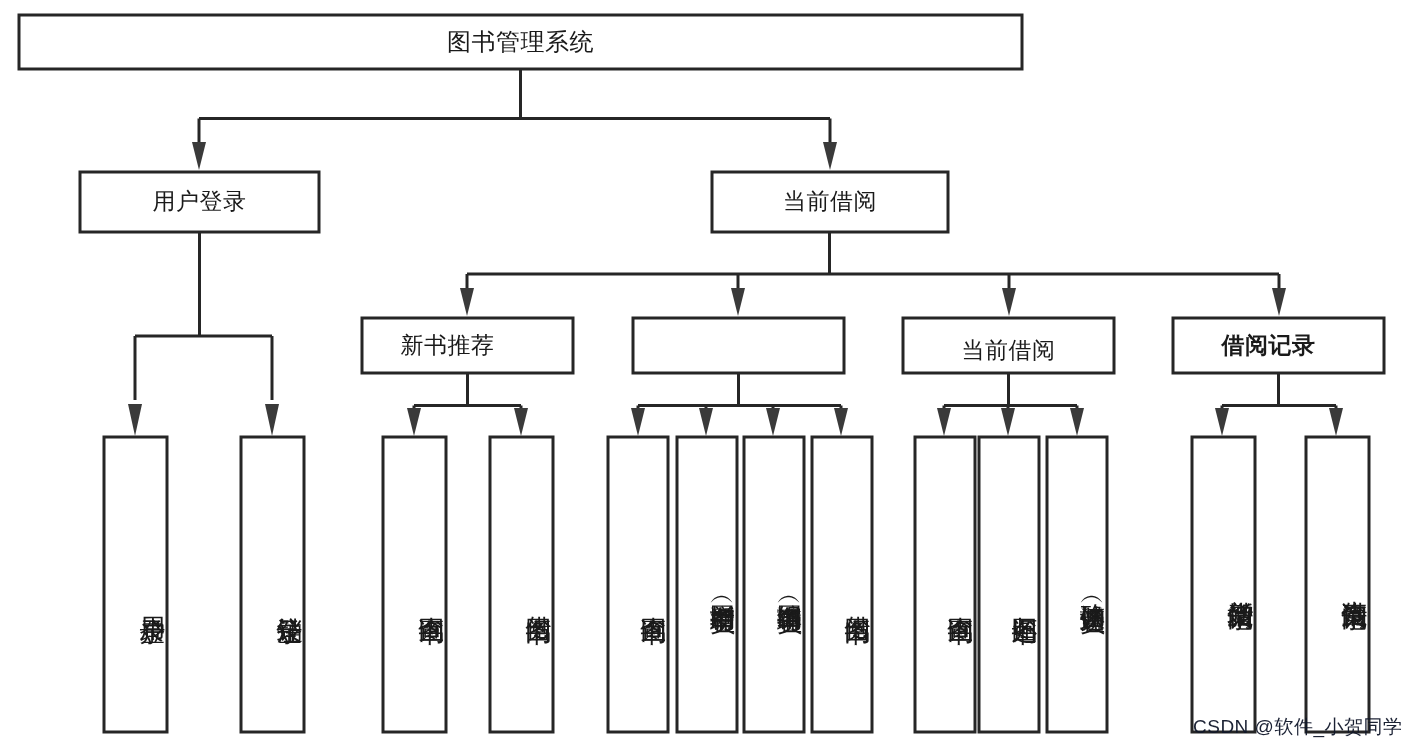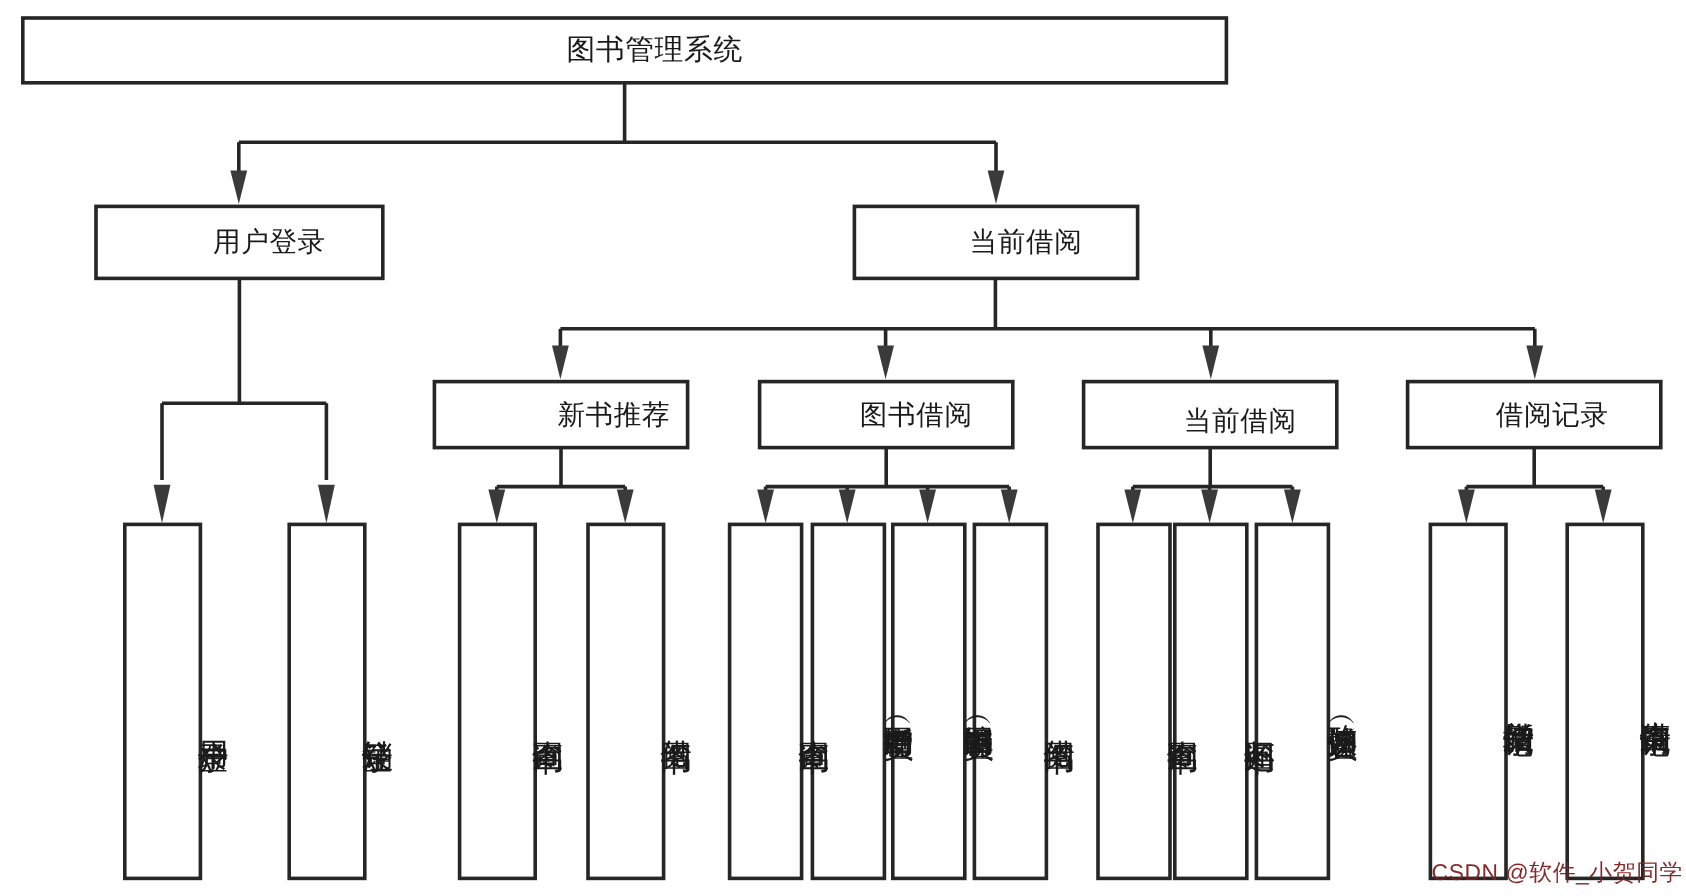--- a/index.html
+++ b/index.html
@@ -42,21 +42,20 @@
     stroke: none;
   }
   .node-label {
     position: absolute;
     display: flex;
     align-items: center;
     justify-content: center;
     color: #1a1a1a;
     text-align: center;
     pointer-events: none;
-    margin-left: 25px;
   }
   .node-label.horizontal {
     font-size: 23px;
     line-height: 1.1;
     letter-spacing: 0.5px;
   }
   .node-label.root {
     font-size: 24px;
   }
   .node-label.vertical {
@@ -69,21 +68,21 @@
     justify-content: center;
     padding-top: 6px;
     box-sizing: border-box;
   }
   .node-label.vertical.tall {
     font-size: 25px;
   }
   .watermark {
     position: absolute;
     font-size: 19px;
-    color: #7f1d1d;
+    color: #0f172a;
     letter-spacing: 0.5px;
     white-space: nowrap;
     opacity: 0.95;
   }
 </style>
 </head>
 <body>
 
 <div id="diagram-root">
 
@@ -182,24 +181,23 @@
 
     <rect class="node-box" x="1192" y="437" width="63" height="295"></rect>
     <rect class="node-box" x="1306" y="437" width="63" height="295"></rect>
   </svg>
 
   <div class="node-label horizontal root" style="left:19px; top:15px; width:1003px; height:54px;">图书管理系统</div>
 
   <div class="node-label horizontal" style="left:80px; top:172px; width:239px; height:60px;">用户登录</div>
   <div class="node-label horizontal" style="left:712px; top:172px; width:236px; height:60px;">当前借阅</div>
 
-  <div class="node-label horizontal" style="left:381px; top:318px; width:211px; height:55px;">新书推荐</div>
-  <div class="node-label horizontal" style="left:633px; top:318px; width:211px; height:55px;">图书借阅</div>
+  <div class="node-label horizontal" style="left:342px; top:318px; width:211px; height:55px;">新书推荐</div>
   <div class="node-label horizontal" style="left:903px; top:318px; width:211px; height:66px;">当前借阅</div>
-  <div class="node-label horizontal" style="left:1173px; top:318px; width:191px; height:55px;">借阅记录</div>
+  <div class="node-label horizontal" style="left:1173px; top:318px; width:191px; height:55px;font-weight:bold;">借阅记录</div>
 
   <div class="node-label vertical" style="left:104px; top:495px; width:63px; height:200px;">用户登录</div>
   <div class="node-label vertical" style="left:241px; top:495px; width:63px; height:200px;">注销登录</div>
 
   <div class="node-label vertical" style="left:383px; top:495px; width:63px; height:200px;">查询图书</div>
   <div class="node-label vertical" style="left:490px; top:495px; width:63px; height:200px;">借阅图书</div>
 
   <div class="node-label vertical" style="left:608px; top:495px; width:60px; height:200px;">查询图书</div>
   <div class="node-label vertical tall" style="left:677px; top:443px; width:60px; height:285px;">新增图书（管理员）</div>
   <div class="node-label vertical tall" style="left:744px; top:443px; width:60px; height:285px;">编辑图书（管理员）</div>

